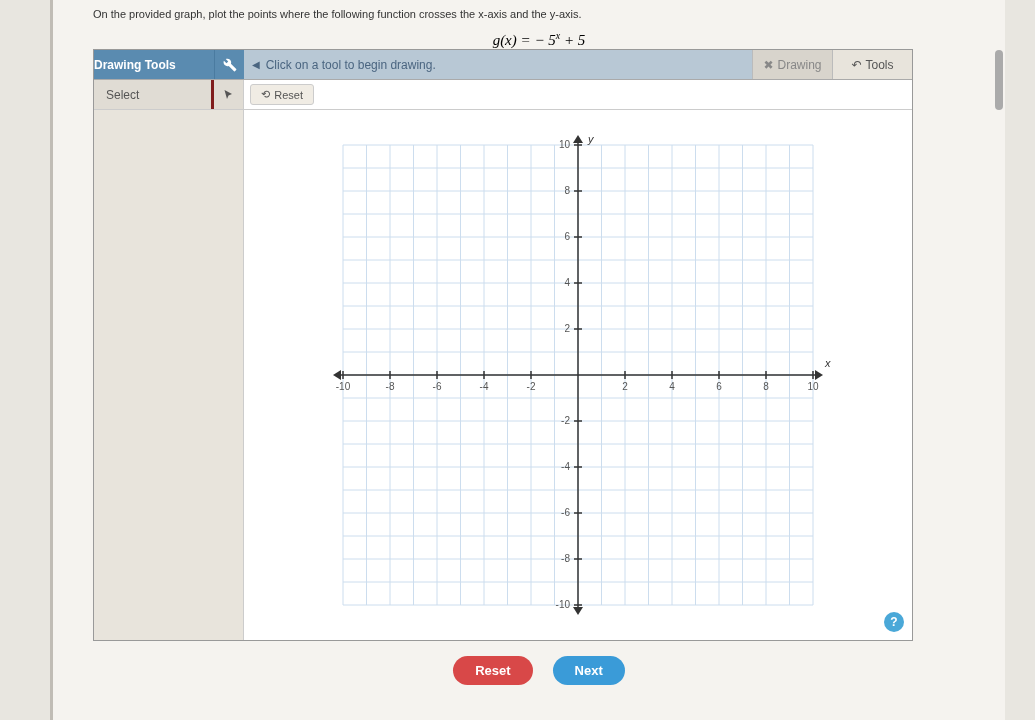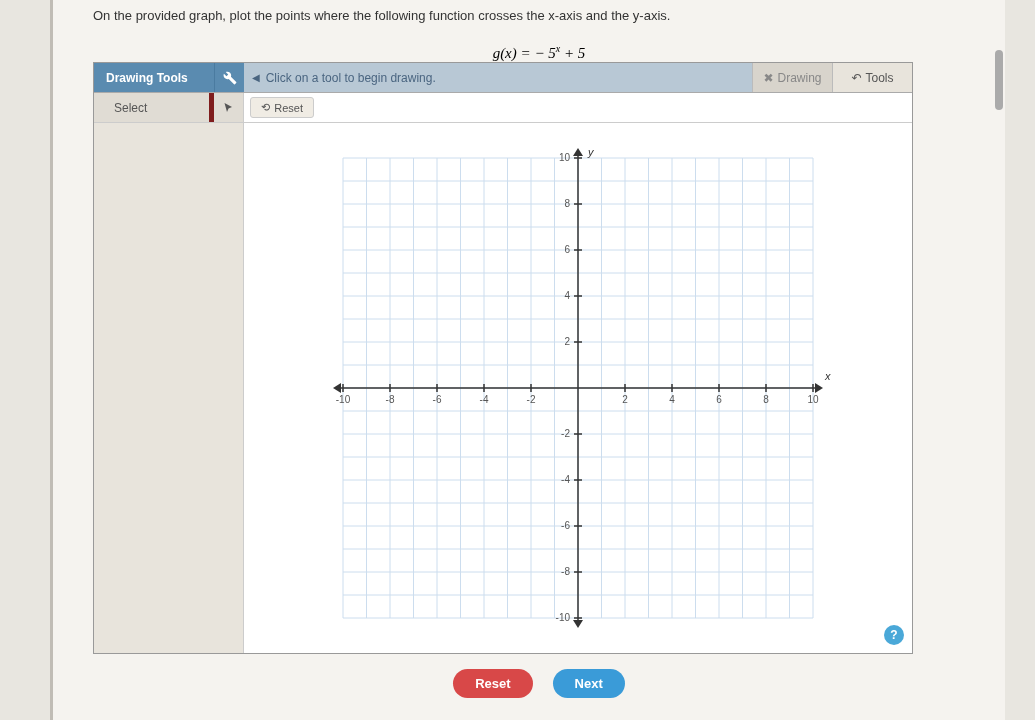--- a/index.html
+++ b/index.html
@@ -13,23 +13,23 @@
 }
 .content-wrap {
   background: #f5f3ef;
   margin: 0 30px 0 50px;
   padding: 8px 20px 20px 40px;
   min-height: 720px;
   position: relative;
   border-left: 3px solid #c0bcb5;
 }
 .question-text {
-  font-size: 13px;
+  font-size: 11px;
   color: #333;
-  margin-bottom: 20px;
+  margin-bottom: 10px;
 }
 .formula {
   text-align: center;
   font-size: 15px;
   font-style: italic;
   font-family: 'Times New Roman', serif;
 }
 .sup { font-size: 10px; vertical-align: super; }
 .graph-container {
   border: 1px solid #999;
@@ -42,21 +42,21 @@
   height: 30px;
   border-bottom: 1px solid #aaa;
 }
 .tools-header {
   width: 120px;
   background: #5a8bb0;
   color: #fff;
   font-size: 12px;
   display: flex;
   align-items: center;
-  padding-left: 12px;
+  padding-left: 0;
   font-weight: bold;
 }
 .wrench-cell {
   width: 30px;
   background: #5a8bb0;
   display: flex;
   align-items: center;
   justify-content: center;
   color: #fff;
   border-left: 1px solid #4a7ba0;
@@ -88,22 +88,22 @@
   height: 30px;
   border-bottom: 1px solid #ccc;
 }
 .tool-label {
   width: 120px;
   background: #e0dcd4;
   font-size: 12px;
   color: #555;
   display: flex;
   align-items: center;
-  padding-left: 20px;
-  border-right: 5px solid #7f1d1d;
+  padding-left: 12px;
+  border-right: 3px solid #7f1d1d;
 }
 .tool-icon {
   width: 30px;
   background: #e0dcd4;
   display: flex;
   align-items: center;
   justify-content: center;
   border-right: 1px solid #ccc;
   color: #555;
 }

